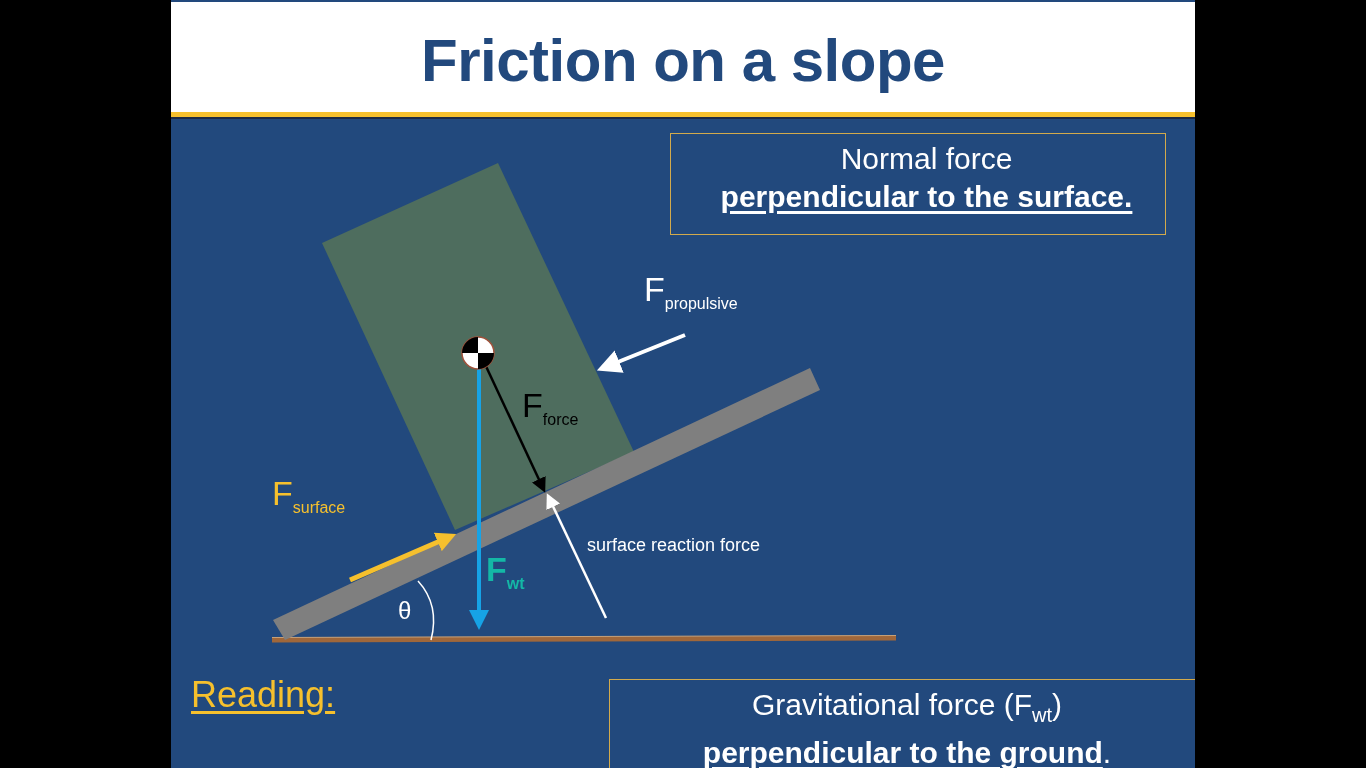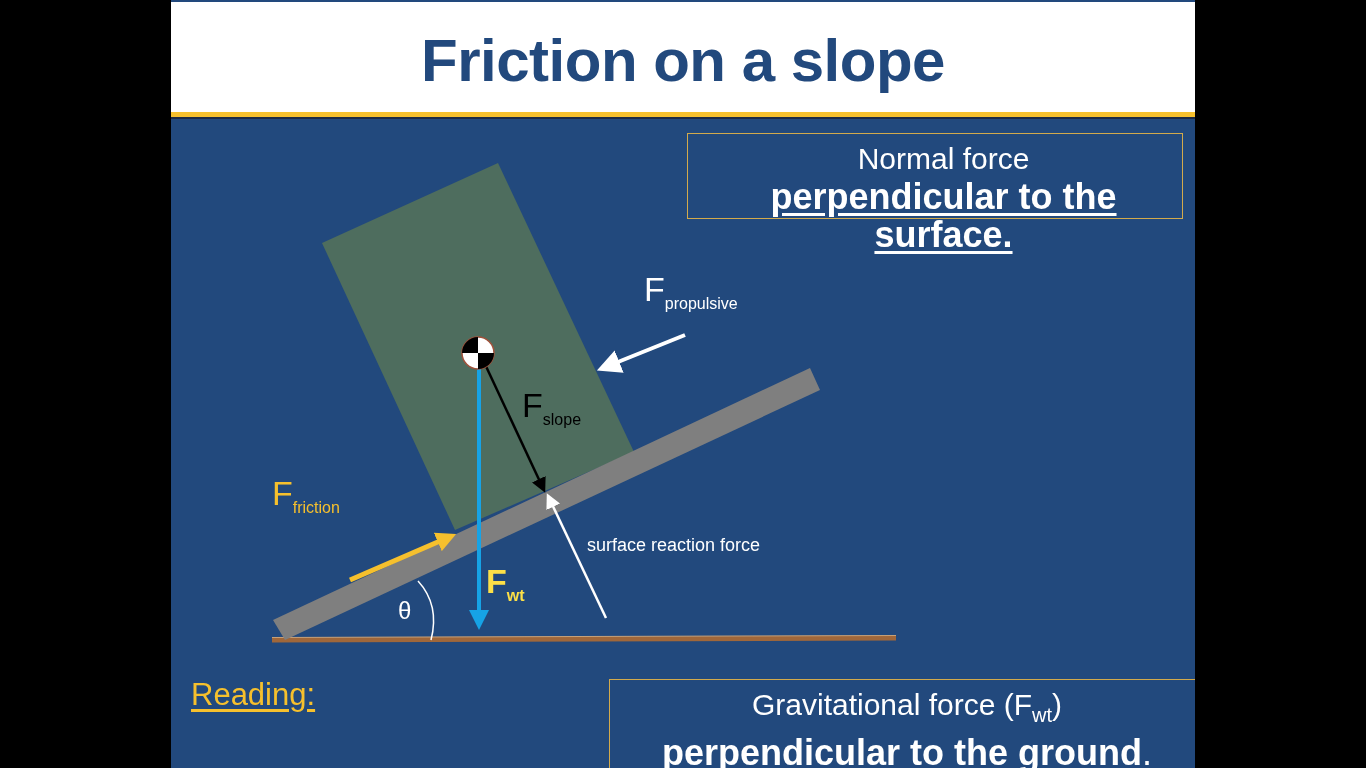--- a/index.html
+++ b/index.html
@@ -4,29 +4,29 @@
   <style>
     html, body { margin:0; padding:0; background:#000; }
     body { width:1366px; height:768px; position:relative; overflow:hidden; font-family:"Liberation Sans", sans-serif; }
     .slide { position:absolute; left:171px; top:0; width:1024px; height:768px; background:#22497d; overflow:hidden; }
     .title-bar { position:absolute; left:0; top:0; width:1024px; height:112px; background:#ffffff; border-top:2px solid #22497d; box-sizing:border-box;padding-left:8px; }
     .title { position:absolute; left:0; top:24px; width:1024px; text-align:center; font-size:60px; font-weight:bold; color:#22497d; letter-spacing:-0.5px; }
     .gold-bar { position:absolute; left:0; top:112px; width:1024px; height:5px; background:#f6c02d; }
     .dark-bar { position:absolute; left:0; top:117px; width:1024px; height:2px; background:#1b2a44; }
     svg.diagram { position:absolute; left:0; top:0; }
     .box { position:absolute; border:1.5px solid #d2aa4c; box-sizing:border-box; text-align:center; color:#ffffff; }
-    .box-normal { left:516px; top:133px; width:496px; height:86px;padding-left:17px; }
+    .box-normal { left:499px; top:133px; width:496px; height:102px;padding-left:17px; }
     .box-grav { left:438px; top:663px; width:596px; height:94px;margin-top:16px; }
     .box .line1 { font-size:30px; line-height:38px; margin-top:6px; }
-    .box .line2 { font-size:36px; font-weight:bold; line-height:38px; }
+    .box .line2 { font-size:30px; font-weight:bold; line-height:38px; }
     .u { text-decoration:underline; text-underline-offset:4px; }
     .lbl { position:absolute; white-space:nowrap; }
     .lbl .big { font-size:34px; }
     .lbl sub { font-size:16px; vertical-align:-8px; }
-    .reading { position:absolute; left:20px; top:674px; color:#f6c02d; font-size:31px; line-height:42px; }
+    .reading { position:absolute; left:20px; top:674px; color:#f6c02d; font-size:36px; line-height:42px; }
     .reading .head { text-decoration:underline; text-underline-offset:4px; }
   </style>
 </head>
 <body>
 
 <div class="slide">
   <div class="title-bar">
     <div class="title">Friction on a slope</div>
   </div>
   <div class="gold-bar"></div>
@@ -76,26 +76,26 @@
 
   <div class="box box-normal">
     <div class="line1">Normal force</div>
     <div class="line2"><span class="u">perpendicular to the surface.</span></div>
   </div>
 
   <div class="lbl" style="left:473px; top:270px; color:#ffffff;">
     <span class="big">F</span><sub>propulsive</sub>
   </div>
   <div class="lbl" style="left:351px; top:386px; color:#000000;">
-    <span class="big">F</span><sub>slope</sub>
+    <span class="big">F</span><sub>force</sub>
   </div>
   <div class="lbl" style="left:101px; top:474px; color:#f6c02d;">
-    <span class="big">F</span><sub>friction</sub>
+    <span class="big">F</span><sub>surface</sub>
   </div>
-  <div class="lbl" style="left:315px; top:562px; color:#fde047; font-weight:bold;">
+  <div class="lbl" style="left:315px; top:550px; color:#14b8a6; font-weight:bold;">
     <span class="big">F</span><sub>wt</sub>
   </div>
   <div class="lbl" style="left:416px; top:535px; color:#ffffff; font-size:18px;">surface reaction force</div>
   <div class="lbl" style="left:227px; top:597px; color:#ffffff; font-size:24px;">θ</div>
 
   <div class="reading">
     <div class="head">Reading:</div>
   </div>
 
   <div class="box box-grav">

